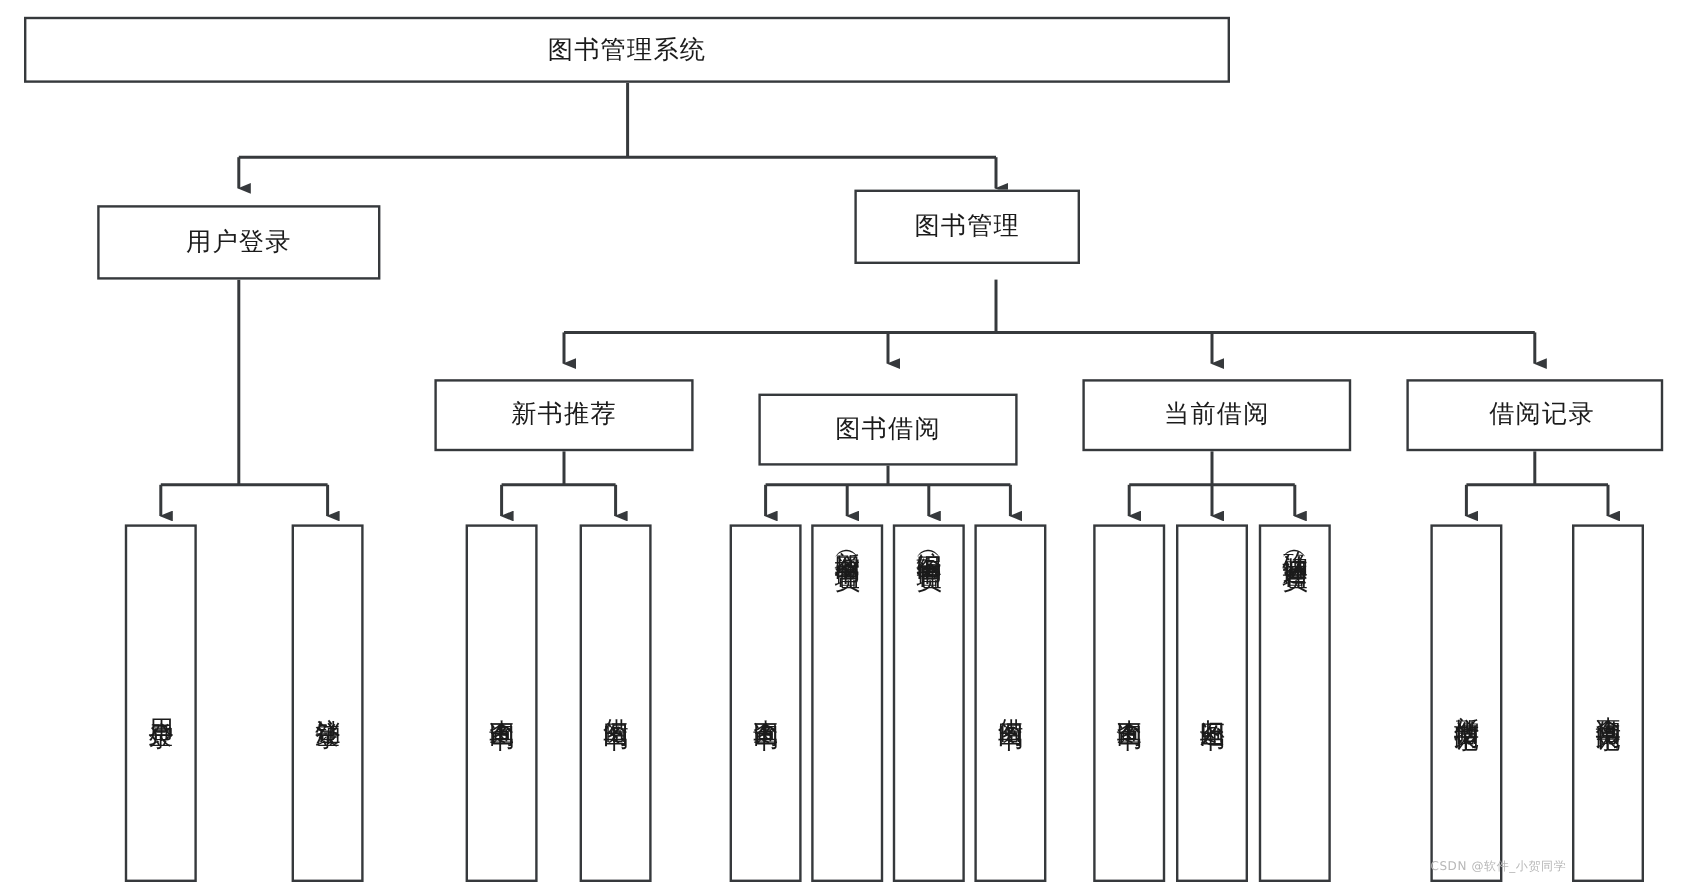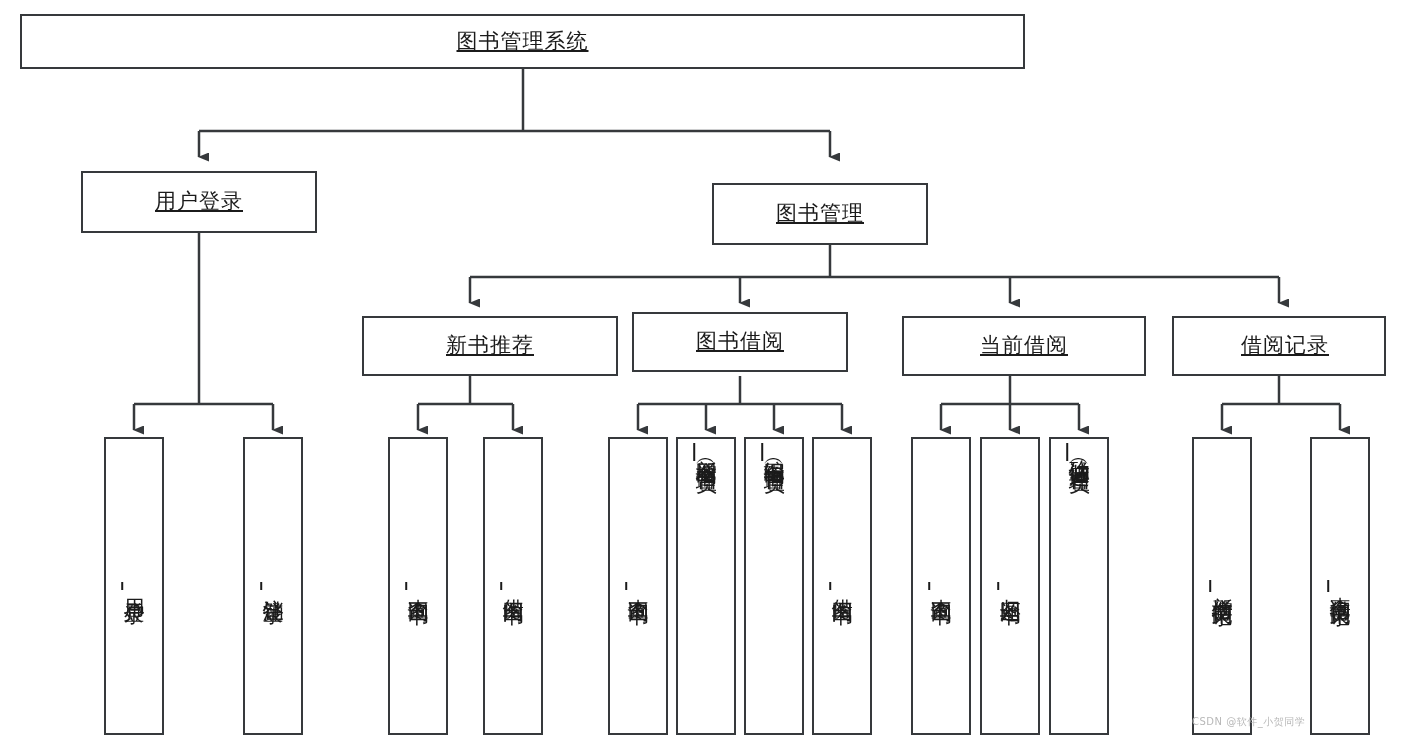--- a/index.html
+++ b/index.html
@@ -28,21 +28,20 @@
   }
   .node {
     position: absolute;
     box-sizing: border-box;
     border: 2.5px solid #36393c;
     background: #ffffff;
     display: flex;
     align-items: center;
     justify-content: center;
     color: #1b1b1b;
-    text-decoration: underline;
   }
   .node-h {
     font-size: 21px;
     letter-spacing: 1px;
     line-height: 1.1;
     text-align: center;
     white-space: nowrap;
   }
   .node.root {
     font-size: 21px;
@@ -135,31 +134,31 @@
     </g>
   </svg>
 
   <div class="node root node-h" style="left:20px; top:14px; width:1005px; height:55px;">
     <span>图书管理系统</span>
   </div>
 
   <div class="node node-h" style="left:81px; top:171px; width:236px; height:62px;">
     <span>用户登录</span>
   </div>
-  <div class="node node-h" style="left:712px; top:183px; width:216px; height:62px;">
+  <div class="node node-h" style="left:712px; top:158px; width:188px; height:62px;">
     <span>图书管理</span>
   </div>
 
-  <div class="node node-h" style="left:362px; top:316px; width:256px; height:60px;">
+  <div class="node node-h" style="left:362px; top:316px; width:216px; height:60px;">
     <span>新书推荐</span>
   </div>
-  <div class="node node-h" style="left:632px; top:312px; width:216px; height:60px;">
+  <div class="node node-h" style="left:632px; top:328px; width:216px; height:60px;">
     <span>图书借阅</span>
   </div>
-  <div class="node node-h" style="left:902px; top:316px; width:244px; height:60px;">
+  <div class="node node-h" style="left:902px; top:316px; width:224px; height:60px;">
     <span>当前借阅</span>
   </div>
   <div class="node node-h" style="left:1172px; top:316px; width:214px; height:60px;padding-left:12px;">
     <span>借阅记录</span>
   </div>
 
   <div class="node leaf center" style="left:104px; top:437px; width:60px; height:298px;">
     <span class="leaf-text">用户登录</span>
   </div>
   <div class="node leaf center" style="left:243px; top:437px; width:60px; height:298px;">

